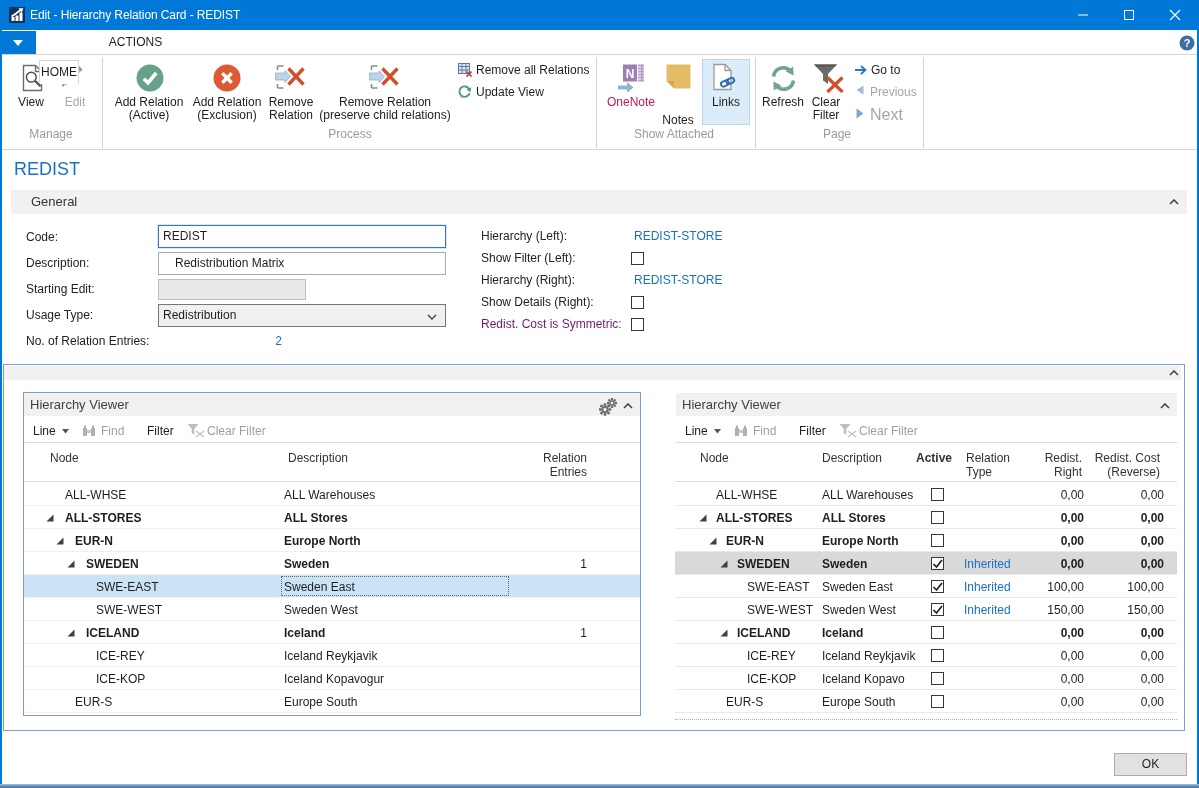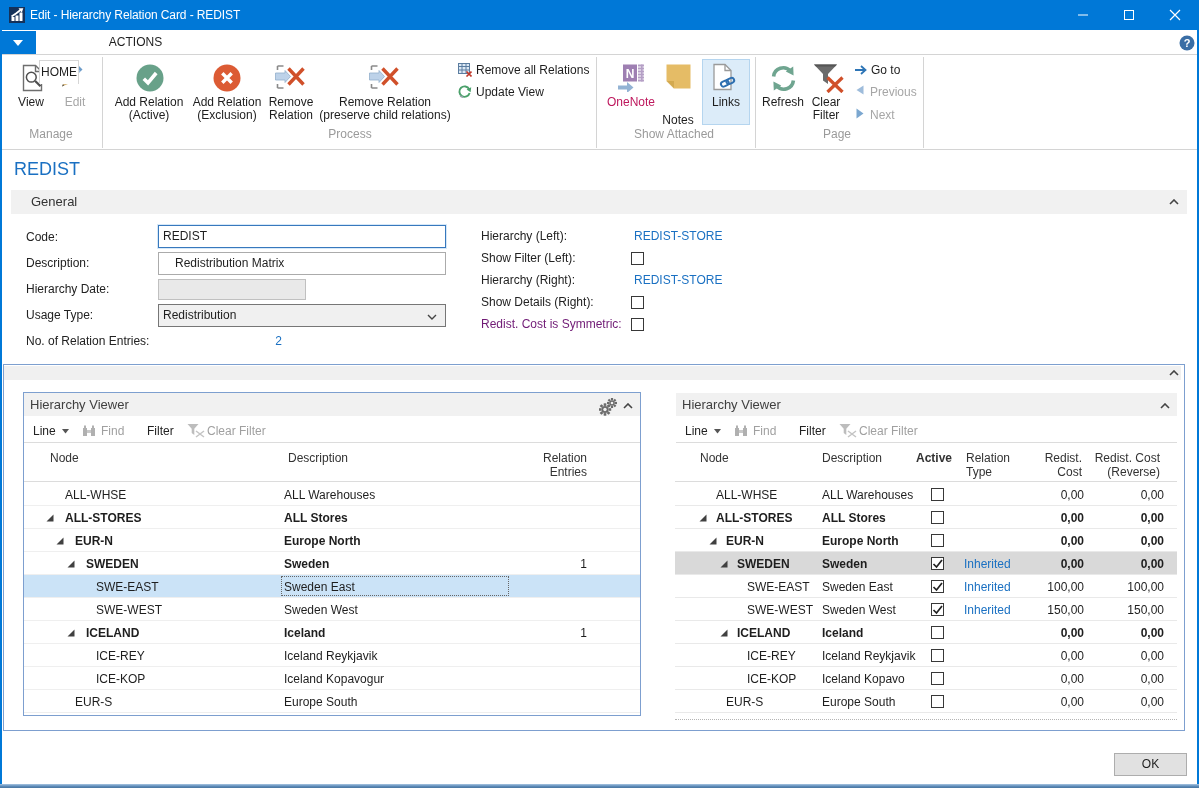--- a/index.html
+++ b/index.html
@@ -134,31 +134,31 @@
       <path d="M1 6 h10 M7 2 l4.5 4 -4.5 4" fill="none" stroke="#2e75b6" stroke-width="1.8"></path>
     </svg></div>
 <div class="abs tt" style="left:871px;top:62px;width:60px;height:16px;font-size:12px;line-height:16px;">Go to</div>
 <div class="abs" style="left:856px;top:85px;width:8px;height:10px;line-height:0;"><svg width="8" height="10">
       <polygon points="7.5,0.5 7.5,9.5 0.5,5" fill="#9ebcdb"></polygon>
     </svg></div>
 <div class="abs tt" style="left:870px;top:84px;width:70px;height:16px;font-size:12px;line-height:16px;color:#a6a6a6;">Previous</div>
 <div class="abs" style="left:856px;top:108px;width:8px;height:11px;line-height:0;"><svg width="8" height="11">
       <polygon points="0.5,0.5 0.5,10.5 7.5,5.5" fill="#7ba7d0"></polygon>
     </svg></div>
-<div class="abs tt" style="left:870px;top:107px;width:70px;height:16px;font-size:12px;line-height:16px;color:#a6a6a6;">Next</div>
+<div class="abs tt" style="left:870px;top:107px;width:70px;height:16px;font-size:16px;line-height:16px;color:#a6a6a6;">Next</div>
 <div class="abs" style="left:757px;top:127px;width:160px;height:14px;text-align:center;font-size:12px;color:#9a9a9a;">Page</div>
 <div class="abs tt" style="left:14px;top:159px;width:400px;height:20px;font-size:18px;color:#1a70c2;">REDIST</div>
 <div class="abs" style="left:11px;top:190px;width:1176px;height:24px;background:#f1f1f1;"></div>
 <div class="abs tt" style="left:31px;top:190px;width:200px;height:24px;font-size:13px;line-height:24px;color:#333;">General</div>
 <div class="abs" style="left:1169px;top:199px;width:10px;height:6px;line-height:0;"><svg width="10" height="6">
       <polyline points="1,5 5,1 9,5" fill="none" stroke="#444" stroke-width="1.6"></polyline>
     </svg></div>
 <div class="abs tt" style="left:26px;top:229px;width:200px;height:16px;font-size:12px;line-height:16px;color:#222;">Code:</div>
 <div class="abs tt" style="left:26px;top:255px;width:200px;height:16px;font-size:12px;line-height:16px;color:#222;">Description:</div>
-<div class="abs tt" style="left:26px;top:281px;width:200px;height:16px;font-size:12px;line-height:16px;color:#222;">Hierarchy Date:</div>
+<div class="abs tt" style="left:26px;top:281px;width:200px;height:16px;font-size:12px;line-height:16px;color:#222;">Starting Edit:</div>
 <div class="abs tt" style="left:26px;top:307px;width:200px;height:16px;font-size:12px;line-height:16px;color:#222;">Usage Type:</div>
 <div class="abs tt" style="left:26px;top:333px;width:200px;height:16px;font-size:12px;line-height:16px;color:#222;">No. of Relation Entries:</div>
 <div class="abs" style="left:158px;top:225px;width:288px;height:23px;background:#fff;border:1px solid #3778bd;outline:1px solid #d6e8f8;font-size:12px;line-height:21px;padding-left:4px;">REDIST</div>
 <div class="abs" style="left:158px;top:252px;width:288px;height:23px;background:#fff;border:1px solid #ababab;font-size:12px;line-height:21px;padding-left:16px;">Redistribution Matrix</div>
 <div class="abs" style="left:158px;top:279px;width:148px;height:21px;background:#e9e9e9;border:1px solid #c0c0c0;"></div>
 <div class="abs" style="left:158px;top:304px;width:288px;height:23px;background:#f0f0f0;border:1px solid #767676;font-size:12px;line-height:21px;padding-left:4px;">Redistribution<span style="position:absolute;right:8px;top:9px;line-height:0;display:block;"><svg width="10" height="6">
         <polyline points="1,1 5,5 9,1" fill="none" stroke="#444" stroke-width="1.4"></polyline>
       </svg></span></div>
 <div class="abs" style="left:272px;top:333px;width:13px;height:16px;font-size:12px;line-height:16px;color:#1a70c2;text-align:center;">2</div>
 <div class="abs tt" style="left:481px;top:228px;width:200px;height:16px;font-size:12px;line-height:16px;color:#222;">Hierarchy (Left):</div>
@@ -293,21 +293,21 @@
 <div class="abs" style="left:24px;top:689px;width:616px;height:1px;background:#efefef;"></div>
 <div class="abs tt" style="left:75px;top:694px;width:210px;height:16px;font-size:12px;line-height:16px;font-weight:normal;">EUR-S</div>
 <div class="abs tt" style="left:284px;top:694px;width:240px;height:16px;font-size:12px;line-height:16px;font-weight:normal;">Europe South</div>
 <div class="abs" style="left:24px;top:712px;width:616px;height:1px;background:#efefef;"></div>
 <div class="abs tt" style="left:700px;top:450px;width:80px;height:16px;font-size:12px;color:#333;line-height:16px;">Node</div>
 <div class="abs tt" style="left:822px;top:450px;width:120px;height:16px;font-size:12px;color:#333;line-height:16px;">Description</div>
 <div class="abs" style="left:902px;top:450px;width:50px;height:16px;font-size:12px;color:#333;line-height:16px;text-align:right;font-weight:bold;">Active</div>
 <div class="abs tt" style="left:966px;top:450px;width:80px;height:16px;font-size:12px;color:#333;line-height:16px;">Relation</div>
 <div class="abs tt" style="left:966px;top:464px;width:80px;height:16px;font-size:12px;color:#333;line-height:16px;">Type</div>
 <div class="abs" style="left:1000px;top:450px;width:82px;height:16px;font-size:12px;color:#333;line-height:16px;text-align:right;">Redist.</div>
-<div class="abs" style="left:1000px;top:464px;width:82px;height:16px;font-size:12px;color:#333;line-height:16px;text-align:right;">Cost</div>
+<div class="abs" style="left:1000px;top:464px;width:82px;height:16px;font-size:12px;color:#333;line-height:16px;text-align:right;">Right</div>
 <div class="abs" style="left:1060px;top:450px;width:100px;height:16px;font-size:12px;color:#333;line-height:16px;text-align:right;">Redist. Cost</div>
 <div class="abs" style="left:1060px;top:464px;width:100px;height:16px;font-size:12px;color:#333;line-height:16px;text-align:right;">(Reverse)</div>
 <div class="abs" style="left:675px;top:481px;width:502px;height:1px;background:#dcdcdc;"></div>
 <div class="abs tt" style="left:716px;top:487px;width:120px;height:16px;font-size:12px;line-height:16px;font-weight:normal;">ALL-WHSE</div>
 <div class="abs" style="left:822px;top:487px;width:112px;height:16px;font-size:12px;line-height:16px;font-weight:normal;overflow:hidden;">ALL Warehouses</div>
 <div class="abs" style="left:931px;top:488px;width:13px;height:13px;background:#fff;border:1.5px solid #383838;"></div>
 <div class="abs" style="left:1002px;top:487px;width:82px;height:16px;font-size:12px;line-height:16px;text-align:right;font-weight:normal;">0,00</div>
 <div class="abs" style="left:1077px;top:487px;width:87px;height:16px;font-size:12px;line-height:16px;text-align:right;font-weight:normal;">0,00</div>
 <div class="abs" style="left:675px;top:505px;width:502px;height:1px;background:#e9e9e9;"></div>
 <div class="abs" style="left:699px;top:513.5px;width:8px;height:8px;line-height:0;"><svg width="8" height="8">

